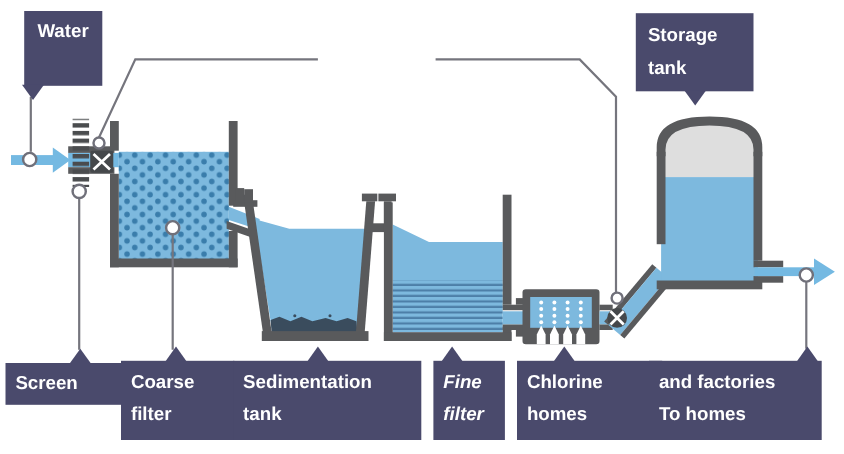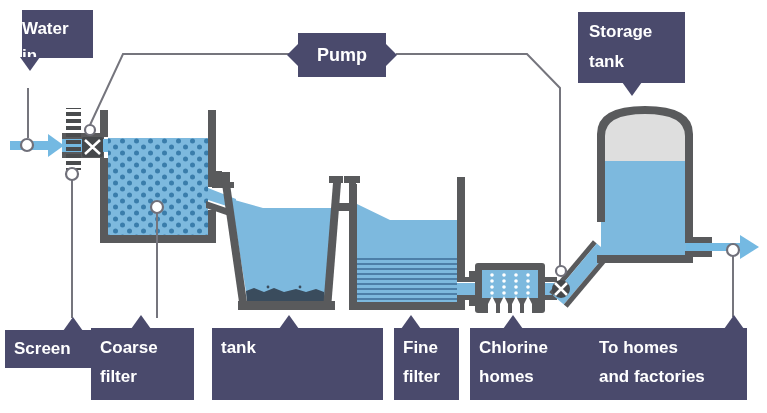--- a/index.html
+++ b/index.html
@@ -165,65 +165,60 @@
     <g fill="#ffffff" stroke="#70707a" stroke-width="2.2">
       <circle cx="27" cy="145" r="6"></circle>
       <circle cx="90" cy="130" r="5"></circle>
       <circle cx="72" cy="174" r="6"></circle>
       <circle cx="157" cy="207" r="6"></circle>
       <circle cx="561" cy="271" r="5"></circle>
       <circle cx="733" cy="250" r="6"></circle>
     </g>
   </svg>
 
-  <div class="tag" style="left:22px;top:10px;width:71px;height:48px;line-height:27px;padding:5px 0;">
+  <div class="tag" style="left:22px;top:10px;width:71px;height:68px;line-height:27px;padding:5px 12px;">
     <span>Water</span>
-    <span>in</span>
     <i class="ptr pdown" style="left:-2px"></i>
   </div>
 
-  <div class="tag center" style="left:298px;top:33px;width:88px;height:44px;">
-    <span>Pump</span>
-    <i class="ptr pleft"></i>
-    <i class="ptr pright"></i>
-  </div>
 
   <div class="tag" style="left:578px;top:12px;width:107px;height:71px;line-height:30px;padding:5px 11px;">
     <span>Storage</span>
     <span>tank</span>
     <i class="ptr pdown" style="left:44px"></i>
   </div>
 
   <div class="tag" style="left:5px;top:330px;width:112px;height:38px;line-height:28px;">
     <span>Screen</span>
     <i class="ptr pup" style="left:58px"></i>
   </div>
 
-  <div class="tag" style="left:91px;top:328px;width:103px;height:72px;">
+  <div class="tag" style="left:110px;top:328px;width:103px;height:72px;">
     <span>Coarse</span>
     <span>filter</span>
     <i class="ptr pup" style="left:40px"></i>
   </div>
 
   <div class="tag" style="left:212px;top:328px;width:171px;height:72px;">
+    <span>Sedimentation</span>
     <span>tank</span>
     <i class="ptr pup" style="left:67px"></i>
   </div>
 
-  <div class="tag" style="left:394px;top:328px;width:65px;height:72px;">
+  <div class="tag" style="left:394px;top:328px;width:65px;height:72px;font-style:italic;">
     <span>Fine</span>
     <span>filter</span>
     <i class="ptr pup" style="left:7px"></i>
   </div>
 
   <div class="tag" style="left:470px;top:328px;width:132px;height:72px;">
     <span>Chlorine</span>
     <span>homes</span>
     <i class="ptr pup" style="left:33px"></i>
   </div>
 
   <div class="tag" style="left:590px;top:328px;width:157px;height:72px;">
+    <span>and factories</span>
     <span>To homes</span>
-    <span>and factories</span>
     <i class="ptr pup" style="left:134px"></i>
   </div>
 
 </div>
 
 </body></html>

